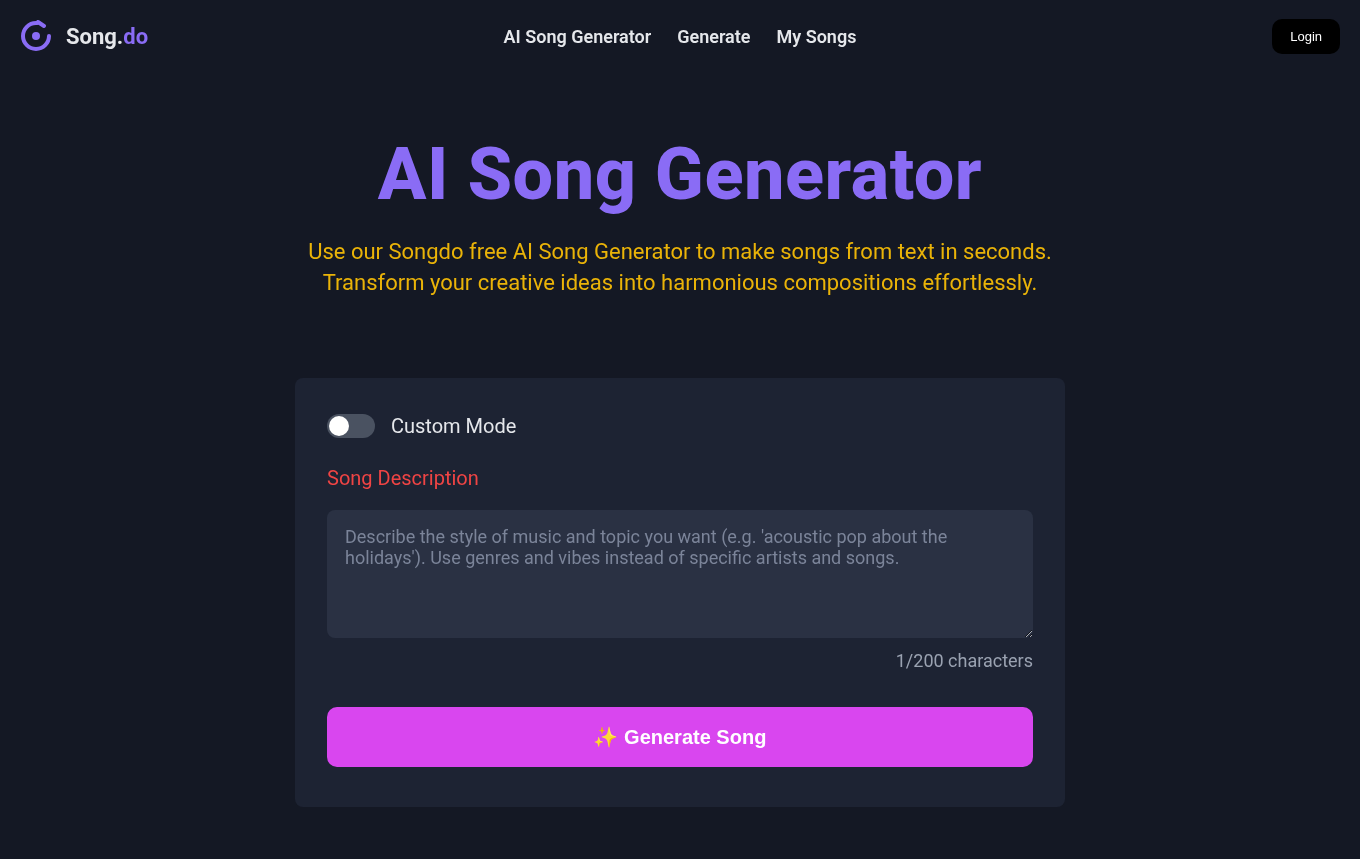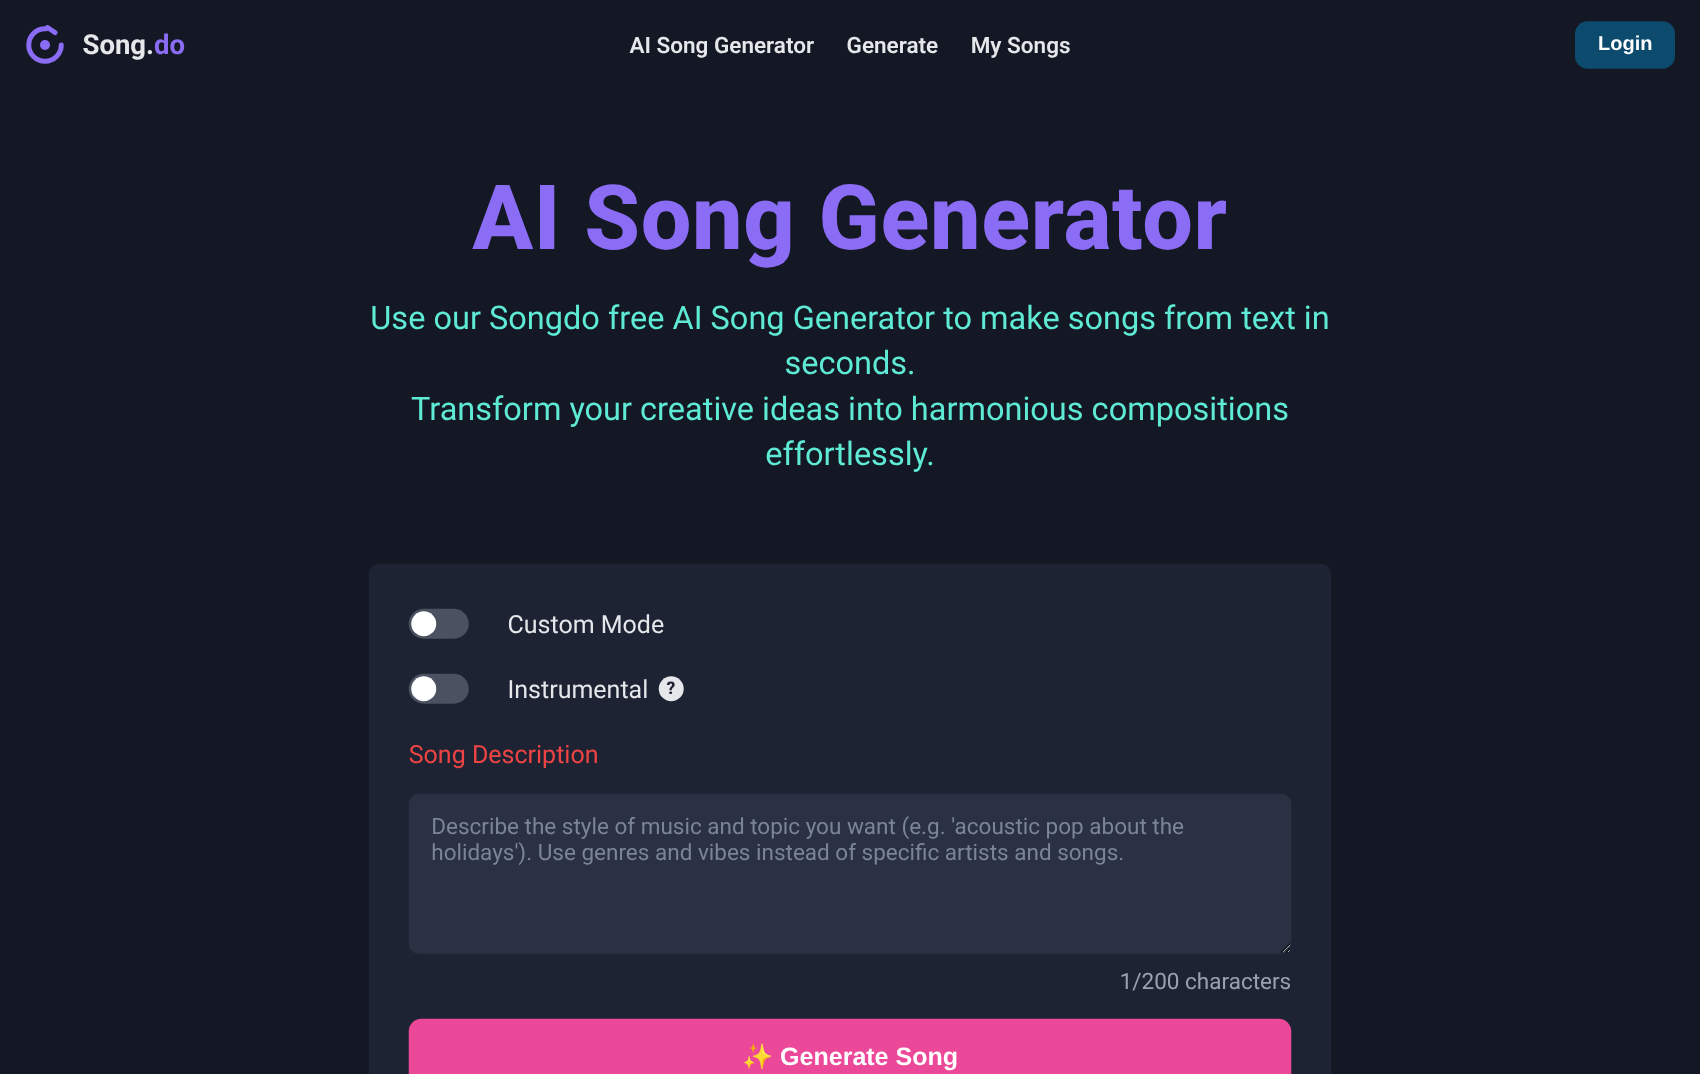--- a/index.html
+++ b/index.html
@@ -45,62 +45,62 @@
     display: flex;
     gap: 26px;
   }
   .nav-link {
     color: #e5e7eb;
     font-size: 18px;
     font-weight: 600;
     text-decoration: none;
   }
   .login-btn {
-    background: #0c4a6e;
+    background: #000000;
     color: #fff;
     border: none;
     border-radius: 10px;
     padding: 10px 18px;
-    font-size: 16px;
-    font-weight: 700;
+    font-size: 13px;
+    font-weight: 400;
     cursor: pointer;
   }
 
   
   .hero {
     text-align: center;
     padding: 60px 20px 20px;
   }
   .hero-title {
     font-size: 72px;
     font-weight: 800;
     color: #8a6cf5;
     letter-spacing: 0.5px;
     margin-bottom: 20px;
   }
   .hero-sub {
-    font-size: 26px;
+    font-size: 22px;
     line-height: 1.4;
-    color: #5eead4;
+    color: #eab308;
     max-width: 820px;
-    margin: 0 auto;
+    margin: 11px auto;
   }
 
   
   .card {
     background: #1d2333;
     max-width: 770px;
     margin: 48px auto 0;
     border-radius: 8px;
     padding: 36px 32px 40px;
   }
   .toggle-row {
     display: flex;
     align-items: center;
-    gap: 31px;
+    gap: 16px;
     margin-bottom: 28px;
   }
   .toggle {
     width: 48px;
     height: 24px;
     background: #4a5261;
     border-radius: 999px;
     position: relative;
     cursor: pointer;
   }
@@ -155,28 +155,28 @@
   }
   .char-count {
     text-align: right;
     color: #9aa2b1;
     font-size: 18px;
     margin-top: 8px;
   }
   .generate-btn {
     display: block;
     width: 100%;
-    background: #ec4899;
+    background: #d946ef;
     color: #fff;
     border: none;
     border-radius: 10px;
     padding: 18px 0;
     font-size: 20px;
     font-weight: 700;
-    margin-top: 19px;
+    margin-top: 36px;
     cursor: pointer;
   }
 </style>
 </head>
 <body>
 
 <div class="header">
   <div class="brand">
     <span class="logo-icon">
       <svg viewBox="0 0 32 32" fill="none">
@@ -209,29 +209,20 @@
 
 <section class="card">
 
   <div class="toggle-row">
     <div class="toggle">
       <div class="toggle-thumb"></div>
     </div>
     <div class="toggle-label">Custom Mode</div>
   </div>
 
-  <div class="toggle-row">
-    <div class="toggle">
-      <div class="toggle-thumb"></div>
-    </div>
-    <div class="toggle-label">
-      <span>Instrumental</span>
-      <span class="help-icon">?</span>
-    </div>
-  </div>
 
   <div class="label">Song Description</div>
 
   <textarea class="textarea" placeholder="Describe the style of music and topic you want (e.g. 'acoustic pop about the holidays'). Use genres and vibes instead of specific artists and songs." style=""></textarea>
 
   <div class="char-count">1/200 characters</div>
 
   <button class="generate-btn">✨ Generate Song</button>
 </section>
 

